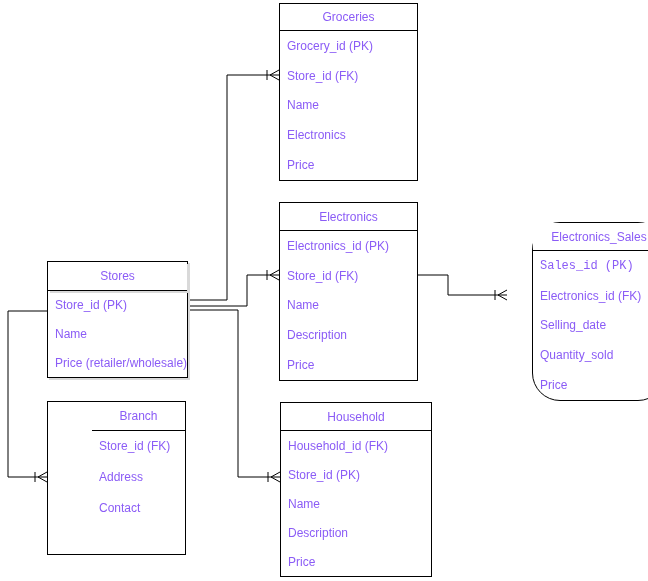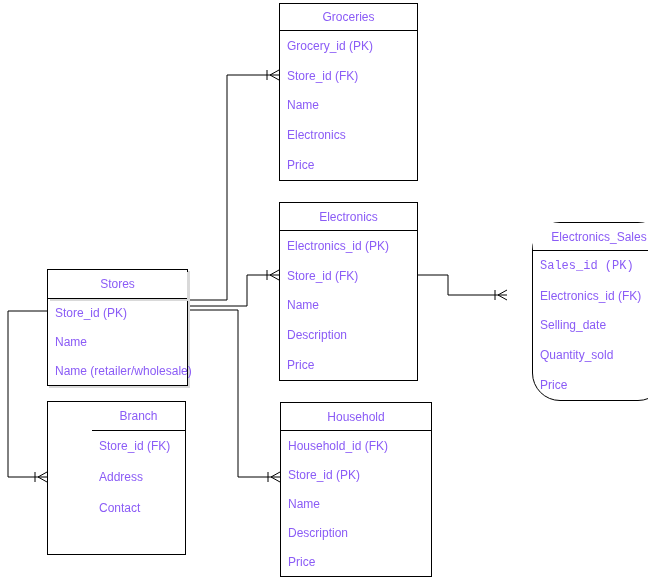--- a/index.html
+++ b/index.html
@@ -17,21 +17,21 @@
   .erd-table{
     position:absolute;
     background:#ffffff;
     border:1px solid #000;
     box-sizing:border-box;
     z-index:2;
     font-size:12px;
     color:#8b5cf6;
     line-height:1;
   }
-  .erd-table.shadow{ box-shadow:2px 2px 0 #d9d9d9;margin-top:8px; }
+  .erd-table.shadow{ box-shadow:2px 2px 0 #d9d9d9; }
   .erd-table.shadow .erd-header{ box-shadow:2px 2px 0 #d9d9d9; }
   .erd-header{
     border-bottom:1px solid #000;
     box-sizing:border-box;
     display:flex;align-items:center;justify-content:center;
     background:#ffffff;
     white-space:nowrap;
   }
   .erd-row{
     display:flex;align-items:center;
@@ -110,21 +110,21 @@
         <div class="erd-row" style="height: 29.8px; font-family: Liberation Mono, monospace;">Sales_id (PK)</div>
         <div class="erd-row" style="height: 29.8px;">Electronics_id (FK)</div>
         <div class="erd-row" style="height: 29.8px;">Selling_date</div>
         <div class="erd-row" style="height: 29.8px;">Quantity_sold</div>
         <div class="erd-row" style="height: 29.8px;">Price</div>
       </div>
       <div class="erd-table shadow" style="left: 47px; top: 261px; width: 141px; height: 117px;">
         <div class="erd-header" style="height: 29px;">Stores</div>
         <div class="erd-row" style="height: 28.6667px;">Store_id (PK)</div>
         <div class="erd-row" style="height: 28.6667px;">Name</div>
-        <div class="erd-row" style="height: 28.6667px;">Name (retailer/wholesale)</div>
+        <div class="erd-row" style="height: 28.6667px;">Price (retailer/wholesale)</div>
       </div>
       <div class="erd-table" style="left: 47px; top: 401px; width: 139px; height: 154px; padding-left: 44px;">
         <div class="erd-header" style="height: 29px;">Branch</div>
         <div class="erd-row" style="height: 30.75px;">Store_id (FK)</div>
         <div class="erd-row" style="height: 30.75px;">Address</div>
         <div class="erd-row" style="height: 30.75px;">Contact</div>
       </div>
       <div class="erd-table" style="left: 280px; top: 402px; width: 152px; height: 175px;">
         <div class="erd-header" style="height: 28px;">Household</div>
         <div class="erd-row" style="height: 29px;">Household_id (FK)</div>

